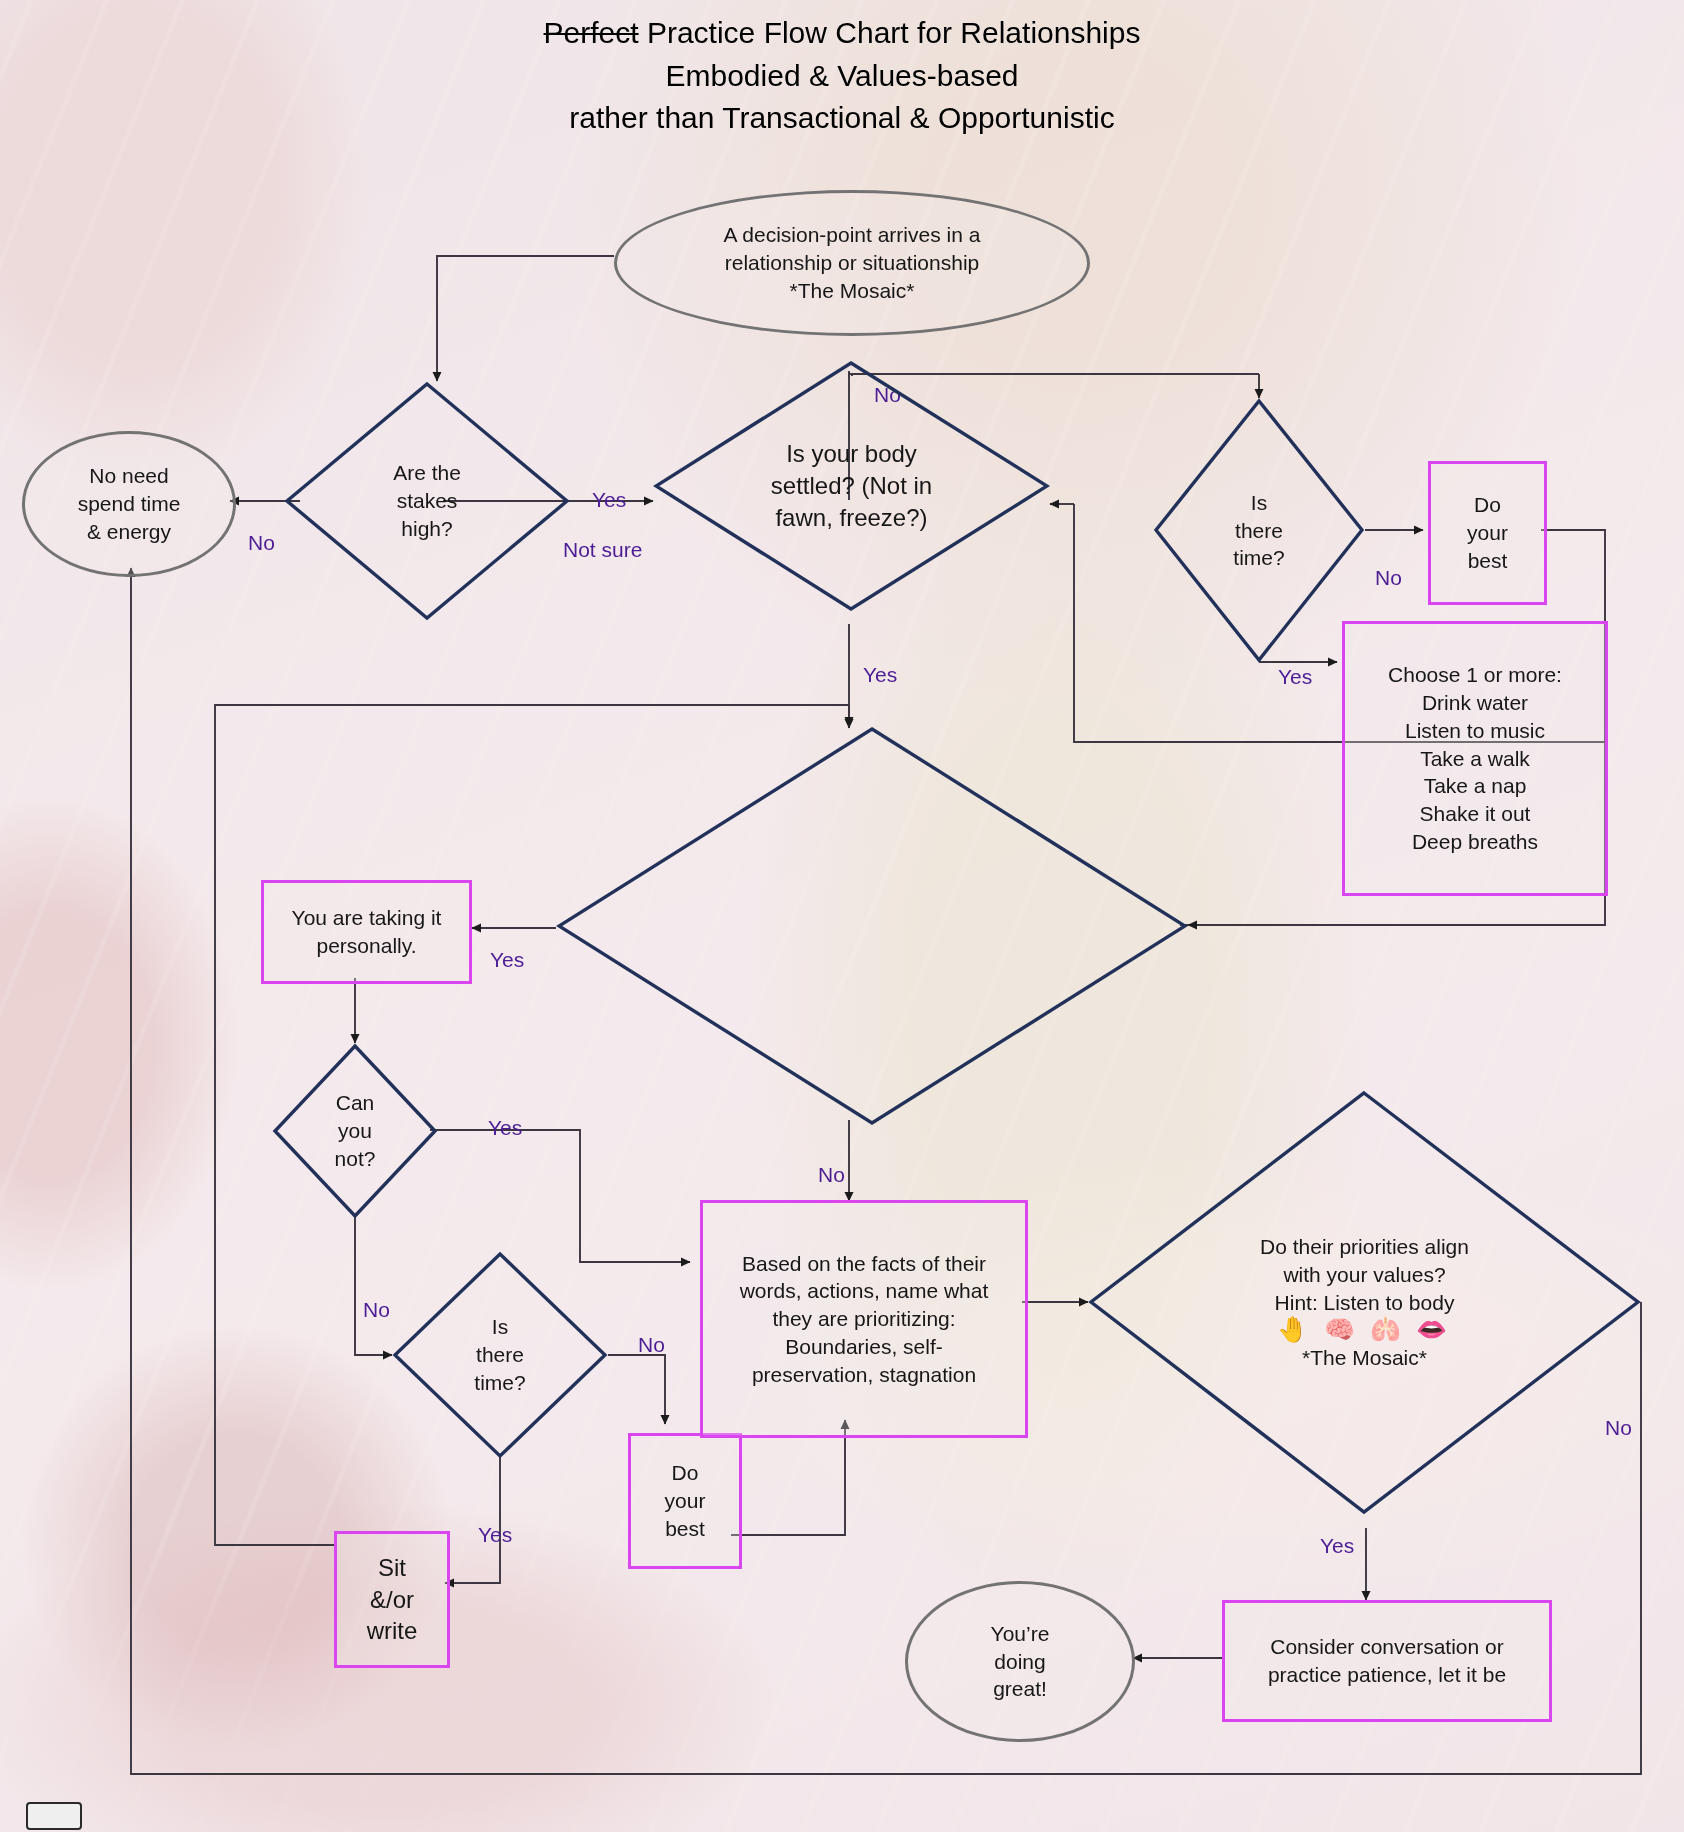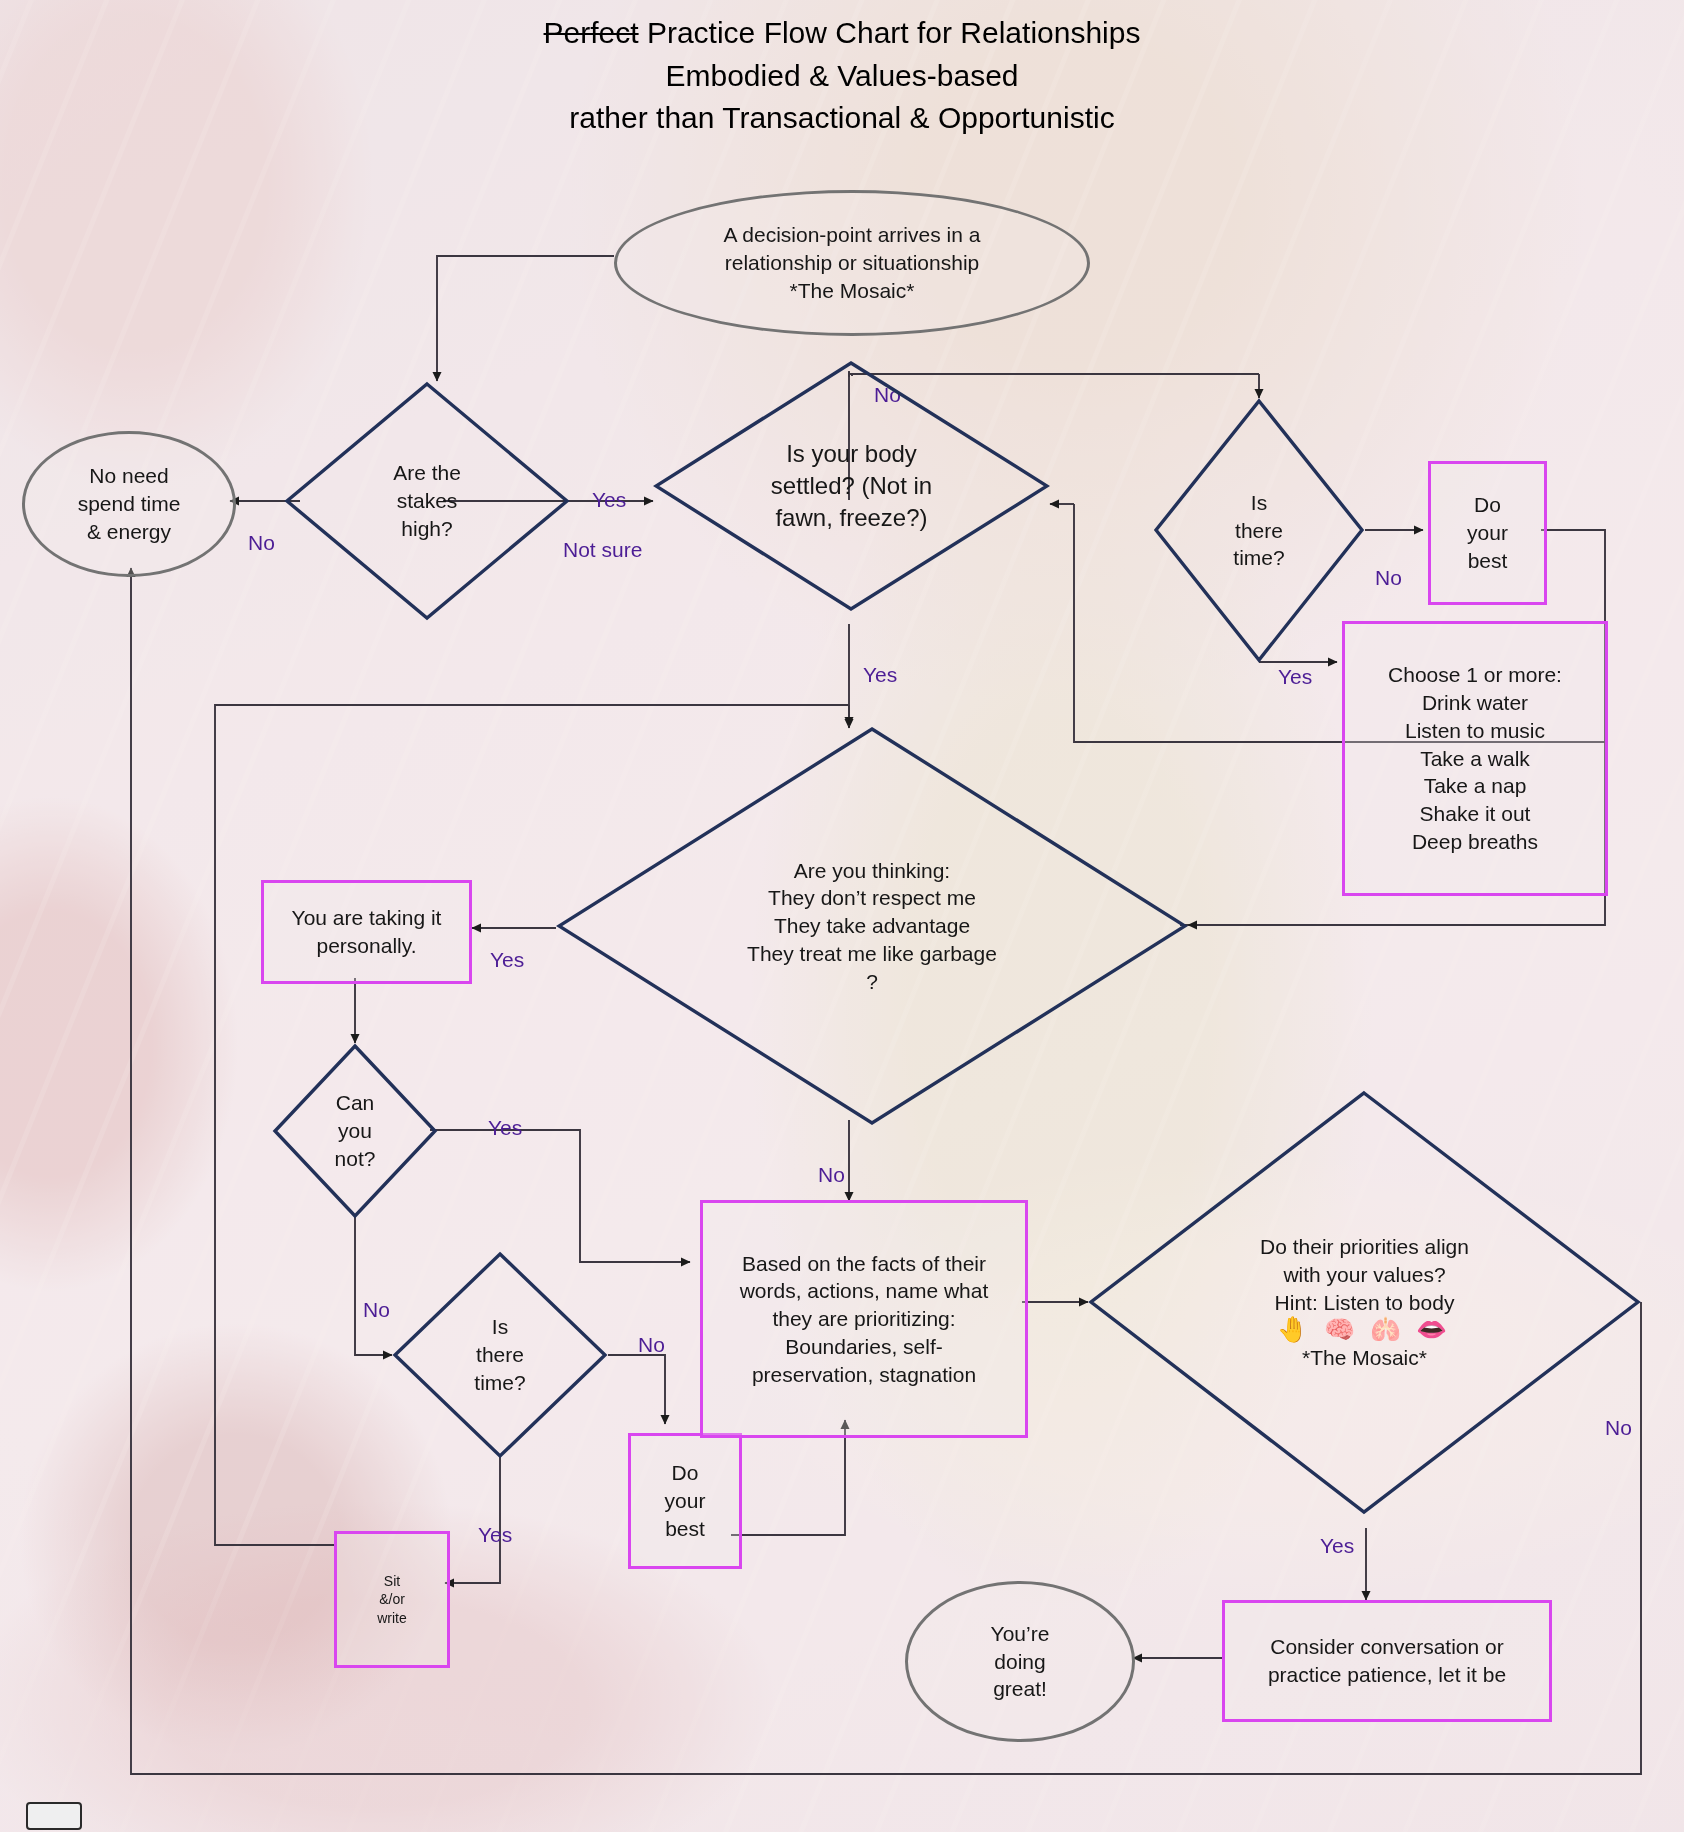--- a/index.html
+++ b/index.html
@@ -259,25 +259,20 @@
       <div>Take a walk</div>
       <div>Take a nap</div>
       <div>Shake it out</div>
       <div>Deep breaths</div>
     </div>
 
     <div class="node dia" style="left:556px;top:726px;width:632px;height:400px;font-size:21px;">
       <svg class="shape" viewBox="0 0 632 400">
           <polygon points="316,3 629,200 316,397 3,200" fill="none" stroke="#223159" stroke-width="3.4"></polygon>
         </svg>
-      <div class="dlabel" style="white-space:pre-line;">Are you thinking:
-They don’t respect me
-They take advantage
-They treat me like garbage
-?</div>
     </div>
 
     <div class="node box" style="left:261px;top:880px;width:205px;height:98px;font-size:21px;">
       <div style="white-space:pre-line;">You are taking it
 personally.</div>
     </div>
 
     <div class="node dia" style="left:272px;top:1043px;width:166px;height:176px;font-size:21px;">
       <svg class="shape" viewBox="0 0 166 176">
           <polygon points="83,3 163,88 83,173 3,88" fill="none" stroke="#223159" stroke-width="3.4"></polygon>
@@ -289,21 +284,21 @@
 
     <div class="node dia" style="left:392px;top:1251px;width:216px;height:208px;font-size:21px;">
       <svg class="shape" viewBox="0 0 216 208">
           <polygon points="108,3 213,104 108,205 3,104" fill="none" stroke="#223159" stroke-width="3.4"></polygon>
         </svg>
       <div class="dlabel" style="white-space:pre-line;">Is
 there
 time?</div>
     </div>
 
-    <div class="node box" style="left:334px;top:1531px;width:110px;height:131px;font-size:14px;">
+    <div class="node box" style="left:334px;top:1531px;width:110px;height:131px;font-size:24px;">
       <div style="white-space:pre-line;">Sit
 &amp;/or
 write</div>
     </div>
 
     <div class="node box" style="left:628px;top:1433px;width:108px;height:130px;font-size:21px;">
       <div style="white-space:pre-line;">Do
 your
 best</div>
     </div>

